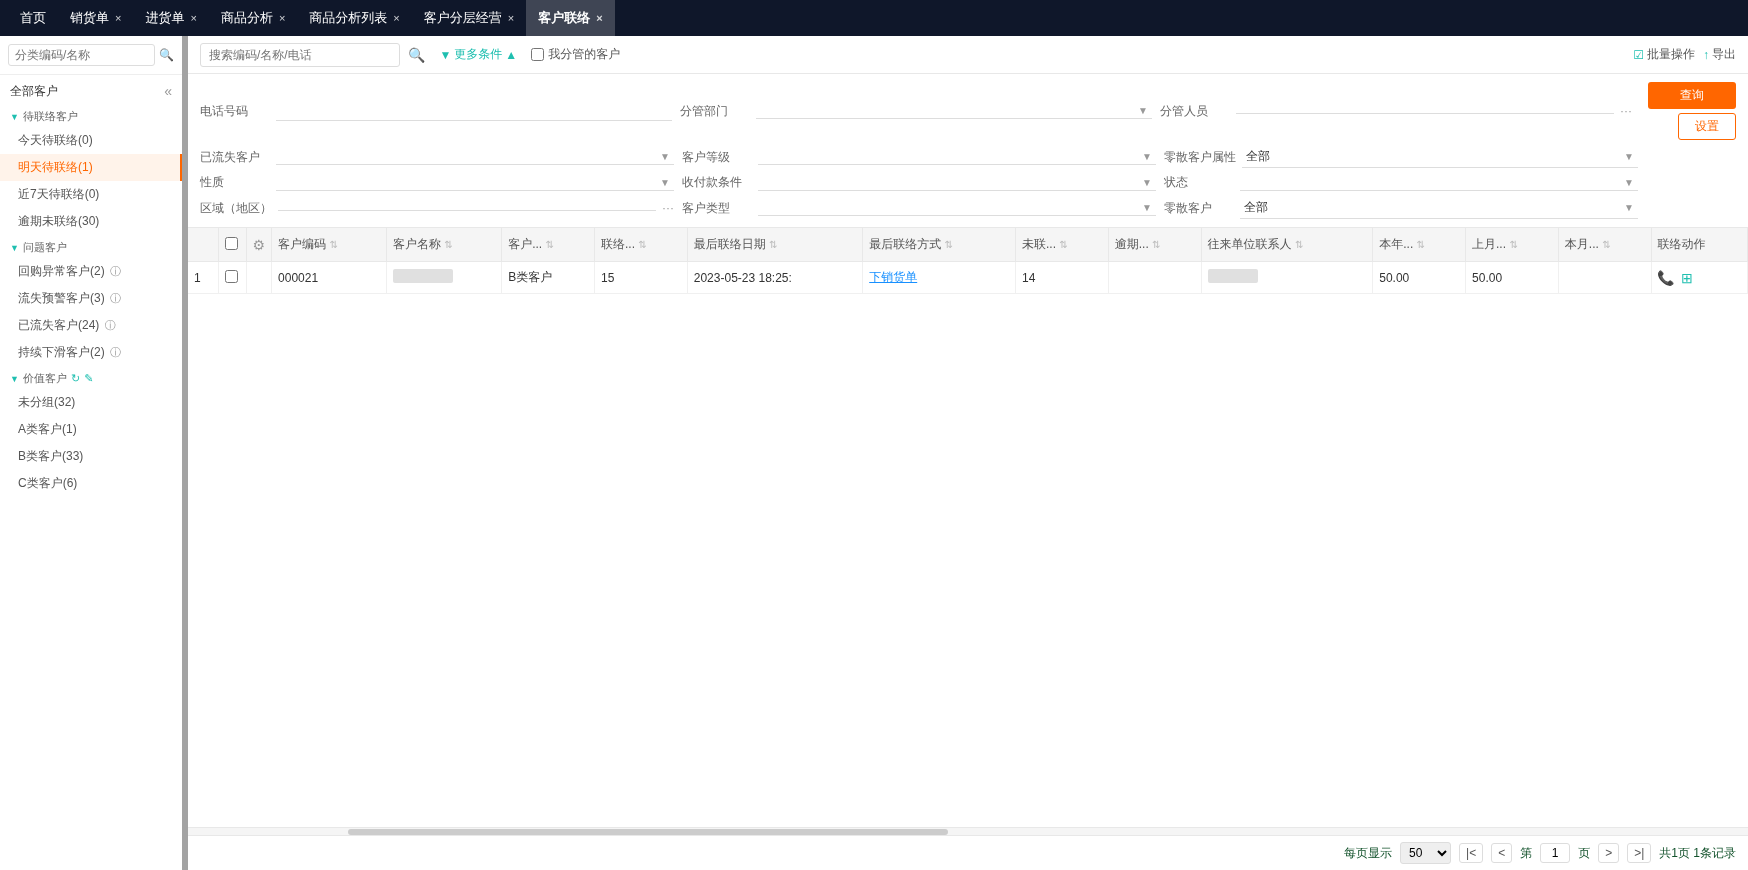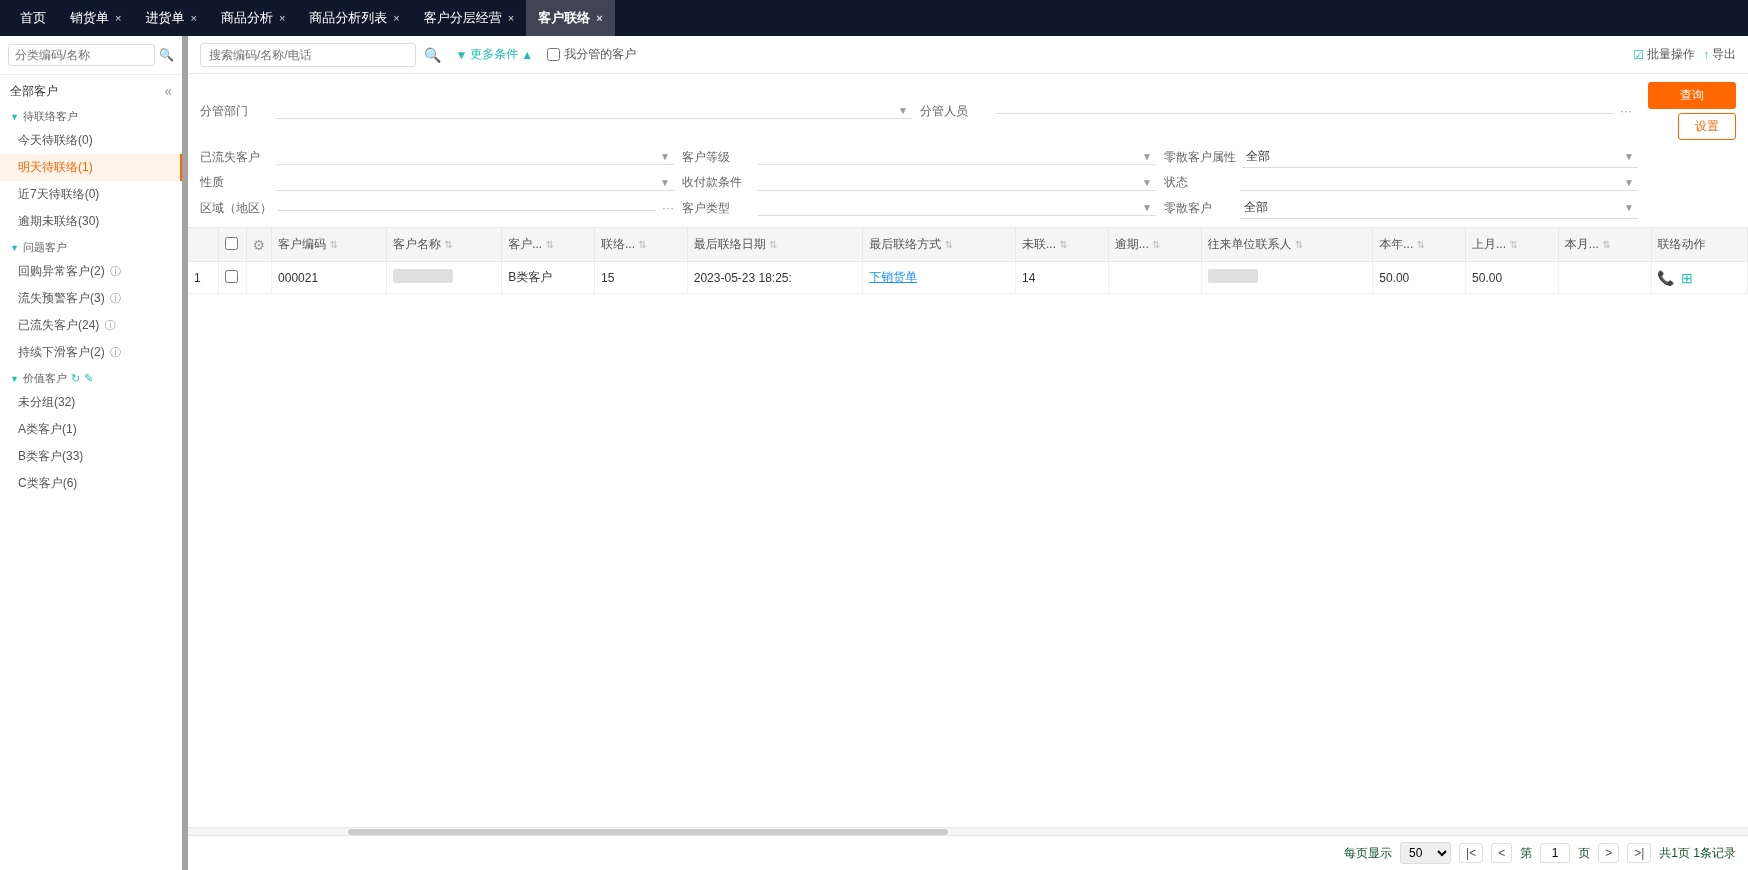--- a/index.html
+++ b/index.html
@@ -98,21 +98,21 @@
       padding: 6px 12px;
       display: flex;
       align-items: center;
       gap: 8px;
     }
     .toolbar-search-input {
       border: 1px solid #ddd;
       border-radius: 3px;
       padding: 4px 8px;
       font-size: 12px;
-      width: 216px;
+      width: 200px;
       outline: none;
       color: #999;
     }
     .toolbar-search-btn {
       color: #1fbfb0;
       cursor: pointer;
       font-size: 14px;
     }
     .toolbar-filter-btn {
       color: #1fbfb0;
@@ -441,20 +441,24 @@
         <button class="toolbar-export-btn">
           <span style="color:#1fbfb0">↑</span>
           <span>导出</span>
         </button>
       </div>
     </div>
 
     <div class="filter-panel">
 
       <div class="filter-row">
+        <div class="filter-item">
+          <span class="filter-label">电话号码</span>
+          <input class="filter-input" type="text" style="">
+        </div>
         <div class="filter-item">
           <span class="filter-label">分管部门</span>
           <div class="filter-select">
             <span></span>
             <span class="chevron">▼</span>
           </div>
         </div>
         <div class="filter-item">
           <span class="filter-label">分管人员</span>
           <div style="flex:1;border-bottom:1px solid #ddd;padding:2px 4px;"></div>

